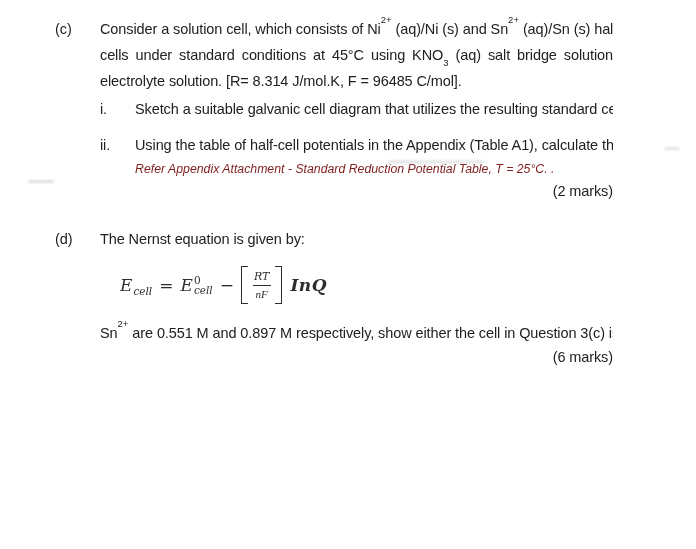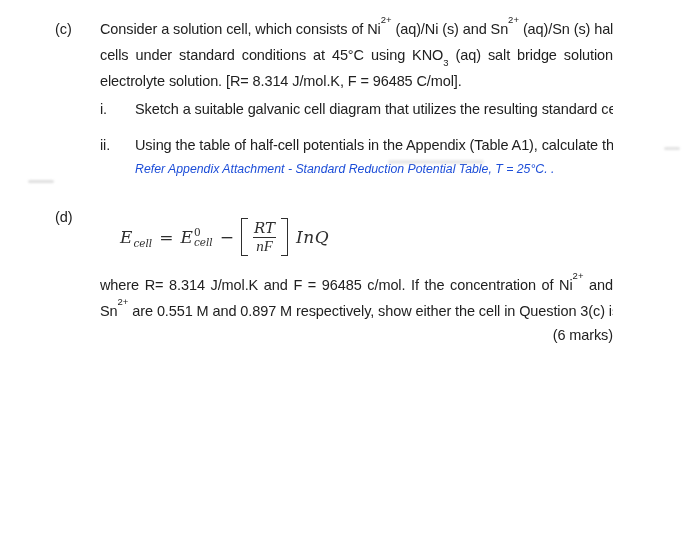--- a/index.html
+++ b/index.html
@@ -13,21 +13,21 @@
     font-size:14.5px;
     color:#212121;
     letter-spacing:-0.1px;
     overflow:hidden;
   }
   .row{display:flex;}
   .marker{width:45px;flex:none;line-height:26px;}
   .body{width:513px;flex:none;}
   .tline{line-height:26px;white-space:nowrap;overflow:hidden;}
   .tline.just{text-align:justify;text-align-last:justify;}
-  .tline.note{font-style:italic;font-size:12.3px;line-height:22px;letter-spacing:0;color:#1d4ed8;}
+  .tline.note{font-style:italic;font-size:12.3px;line-height:22px;letter-spacing:0;color:#7f1d1d;}
   sup{font-size:9.5px;position:relative;top:-5px;letter-spacing:0;line-height:0;}
   sub{font-size:9.5px;position:relative;top:2px;letter-spacing:0;line-height:0;}
   .subrow{display:flex;margin-top:2px;}
   .marker2{width:35px;flex:none;line-height:26px;}
   .subbody{width:478px;flex:none;}
   .marks{line-height:22px;text-align:right;}
   .sec-d{margin-top:24px;}
   
   .equation{
     display:flex;align-items:center;
@@ -37,24 +37,24 @@
     font-style:italic;
     font-size:17px;color:#2e2e2e;letter-spacing:0;
   }
   .eq-sub{font-size:10.5px;position:relative;top:6px;margin-left:1px;}
   .eq-stack{display:flex;flex-direction:column;font-size:10.5px;line-height:10px;margin-left:1px;}
   .eq-sup0{font-style:normal;}
   .eq-op{margin:0 7px;}
   .brk{width:7px;height:38px;flex:none;box-sizing:border-box;}
   .brk-l{border-left:1.6px solid #2e2e2e;border-top:1.6px solid #2e2e2e;border-bottom:1.6px solid #2e2e2e;margin-right:3px;}
   .brk-r{border-right:1.6px solid #2e2e2e;border-top:1.6px solid #2e2e2e;border-bottom:1.6px solid #2e2e2e;margin-left:3px;}
-  .frac{display:flex;flex-direction:column;align-items:center;font-size:15px;line-height:17px;}
+  .frac{display:flex;flex-direction:column;align-items:center;font-size:11px;line-height:17px;}
   .frac .num{padding:0 3px;}
   .frac .den{border-top:1.3px solid #2e2e2e;padding:0 3px;font-family:Liberation Serif, serif;}
-  .eq-tail{margin-left:8px;letter-spacing:0.5px;}
+  .eq-tail{margin-left:8px;letter-spacing:0.5px;font-weight:bold;}
   
   .artifact{position:absolute;background:#c7c7c7;filter:blur(1.2px);border-radius:2px;}
   .a1{left:28px;top:180px;width:26px;height:3px;opacity:.55;}
   .a2{left:388px;top:160px;width:96px;height:4px;opacity:.4;}
   .a3{left:664px;top:147px;width:16px;height:3px;opacity:.5;}
 </style>
 </head>
 <body>
 
 <div class="page">
@@ -77,28 +77,30 @@
         </div>
       </div>
 
       <div class="subrow" style="margin-top:10px;">
         <div class="marker2">ii.</div>
         <div class="subbody">
           <div class="para">
               <div class="tline just"><span>Using the table of half-cell potentials in the Appendix (Table A1), calculate the</span></div>
               <div class="tline note"><span>Refer Appendix Attachment - Standard Reduction Potential Table, T = 25°C. .</span></div>
             </div>
+          <div class="marks">(2 marks)</div>
         </div>
       </div>
     </div>
   </div>
 
   <div class="row sec-d">
     <div class="marker">(d)</div>
     <div class="body">
+      <div class="tline">The Nernst equation is given by:</div>
 
       <div class="equation">
         <span>E</span>
           <span class="eq-sub">cell</span>
         <span class="eq-op">=</span>
         <span>E</span>
         <span class="eq-stack">
           <span class="eq-sup0">0</span>
           <span>cell</span>
         </span>
@@ -106,21 +108,20 @@
         <span class="brk brk-l"></span>
         <span class="frac">
           <span class="num">RT</span>
           <span class="den">nF</span>
         </span>
         <span class="brk brk-r"></span>
         <span class="eq-tail">InQ</span>
       </div>
 
       <div class="para">
-          <div class="tline just"><span>where R= 8.314 J/mol.K and F = 96485 c/mol. If the concentration of Ni</span><sup>2+</sup><span> and</span></div>
           <div class="tline just"><span>Sn</span><sup>2+</sup><span> are 0.551 M and 0.897 M respectively, show either the cell in Question 3(c) is</span></div>
         </div>
       <div class="marks">(6 marks)</div>
     </div>
   </div>
 
   <div class="artifact a1"></div>
   <div class="artifact a2"></div>
   <div class="artifact a3"></div>
 

